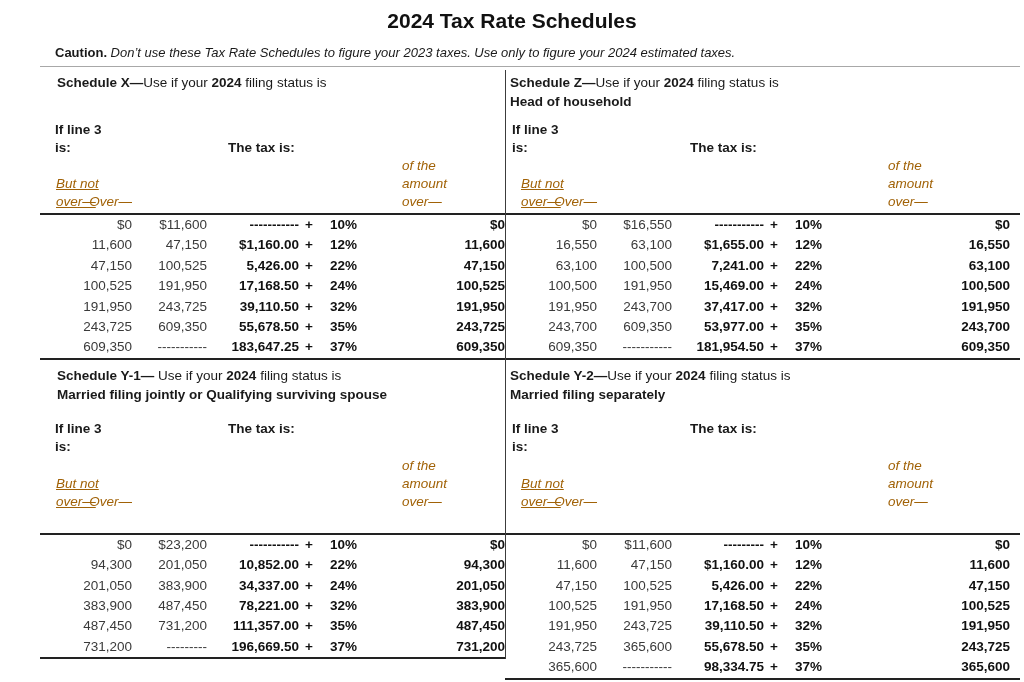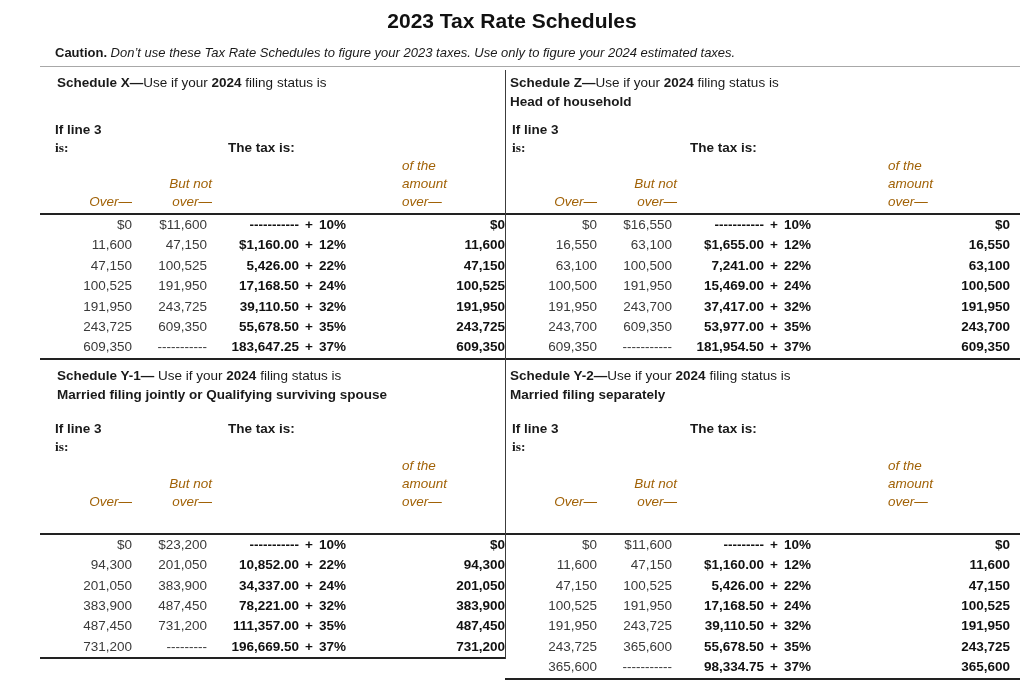--- a/index.html
+++ b/index.html
@@ -19,47 +19,47 @@
   .sect { display:flex; }
   .quad { width:465px; } .quad.r { width:515px; }
 
   .qhead { position:relative; height:146px; font-size:13.5px; }
   .qhead.tall { height:173px; }
   .shead { position:absolute; top:6px; left:17px; line-height:19px; white-space:nowrap; }
   .r .shead { left:5px; }
   .b { font-weight:bold; }
   .lbl { position:absolute; font-weight:bold; white-space:nowrap; }
   .ifline { left:15px; top:55px; }  .tall .ifline { top:61px; }
-  .isline { left:15px; top:73px;font-family:Liberation Serif, serif; }  .tall .isline { top:79px; }
+  .isline { left:15px; top:73px; }  .tall .isline { top:79px; }
   .r .ifline, .r .isline { left:7px; }
   .taxis  { left:188px; top:73px; } .tall .taxis { top:61px; }
   .r .taxis { left:185px; }
   .ital { position:absolute; font-style:italic; line-height:18px; color:#a16207; }
   .overlbl { top:126px; left:0; width:92px; text-align:right; }  .tall .overlbl { top:133px; }
-  .butnot  { top:108px; left:5px; width:167px; text-align:right; } .tall .butnot  { top:115px; }
+  .butnot  { top:108px; left:16px; width:167px; text-align:left;text-decoration:underline; } .tall .butnot  { top:115px; }
   .amtover { top:90px;  left:362px; }                            .tall .amtover { top:97px; }
   .r .amtover { left:383px; }
 
   table.brackets {
     border-collapse:collapse; width:100%; table-layout:fixed;
     border-top:2px solid #222; border-bottom:2px solid #222;
   }
   table.brackets td { font-size:13.5px; line-height:20.4px; padding:0; white-space:nowrap; }
   .c-over, .c-butnot { text-align:right; color:#3a3a3a; }
   .c-tax, .c-plus, .c-rate, .c-amt { font-weight:bold; color:#111; }
   .c-tax  { text-align:right; }
   .c-plus { text-align:center; }
-  .c-rate { }
+  .c-rate { text-align:right; }
   .c-amt  { text-align:right; padding-right:2px; }
   .r .c-amt { padding-right:10px; }
 </style>
 </head>
 <body>
 
-<div class="title">2023 Tax Rate Schedules</div>
+<div class="title">2024 Tax Rate Schedules</div>
 
 <div class="caution"><span class="cb">Caution.</span><span class="ci"> Don’t use these Tax Rate Schedules to figure your 2023 taxes. Use only to figure your 2024 estimated taxes.</span></div>
 
 <div class="toprule"></div>
 
 <div class="schedules">
   <div class="vdivider"></div>
 
   <div class="sect">
 

